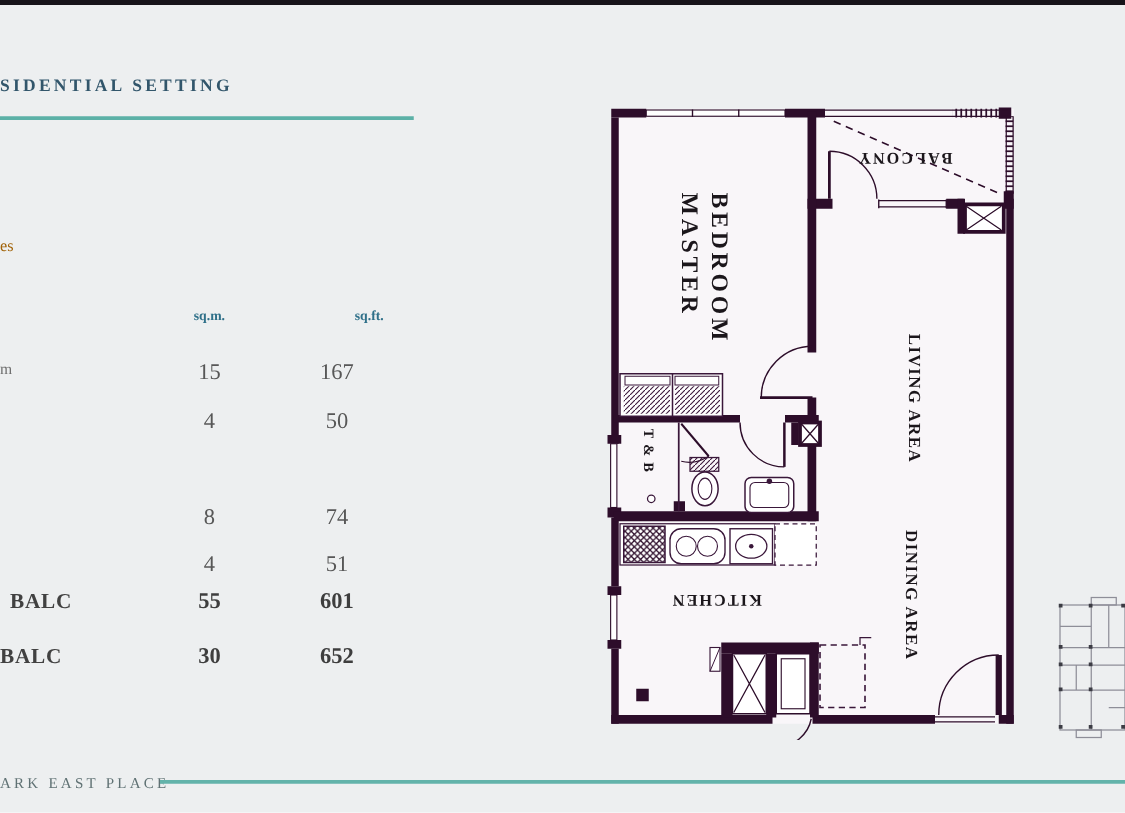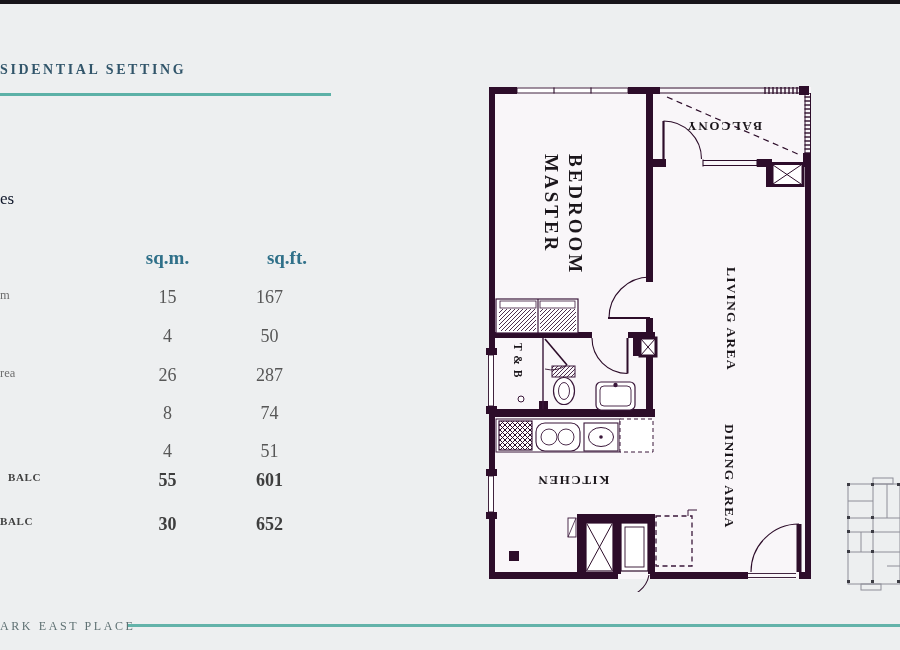--- a/index.html
+++ b/index.html
@@ -2,30 +2,30 @@
 <html><head>
 <meta charset="utf-8">
 <style>
   html,body{margin:0;padding:0;}
   .stage{position:relative;width:900px;height:650px;background:#edeff0;overflow:hidden;
          font-family:Liberation Serif, serif;padding-left:28px;}
   .abs{position:absolute;}
   .topbar{left:0;top:0;width:900px;height:4px;background:#17141a;}
   .title{left:0;top:62px;font-size:14px;font-weight:bold;letter-spacing:2.6px;color:#32566b;white-space:nowrap;}
   .title-rule{left:0;top:93px;width:331px;height:3px;background:#5cb1a7;}
-  .frag-es{left:0;top:189px;font-size:17px;color:#0f172a;}
+  .frag-es{left:0;top:189px;font-size:13px;color:#a16207;}
   
-  .thead{top:247px;font-size:19px;font-weight:bold;color:#2f7089;}
+  .thead{top:247px;font-size:11px;font-weight:bold;color:#2f7089;}
   .col-sqm{left:130px;width:75px;text-align:center;}
   .col-sqft{left:232px;width:75px;text-align:right;}
   .row{height:16px;}
   .cell{position:absolute;top:0;font-size:18px;color:#575757;text-align:center;}
   .rlabel{position:absolute;top:1px;left:0;font-size:12.5px;color:#6e6e6e;white-space:nowrap;}
   .row.em .cell{font-weight:bold;color:#3e3e3e;text-align:center;}
-  .row.em .rlabel{font-weight:bold;color:#414141;font-size:11px;letter-spacing:.6px;}
+  .row.em .rlabel{font-weight:bold;color:#414141;font-size:17px;letter-spacing:.6px;}
   
   .brand{left:0;top:619px;font-size:12px;letter-spacing:2.6px;color:#5f7173;white-space:nowrap;}
   .footer-rule{left:128px;top:624px;width:772px;height:3px;background:#63b3aa;}
   
   .plabel{color:#1b161b;font-weight:bold;white-space:pre-line;}
   .vert{writing-mode:vertical-lr;}
   .flip{transform:rotate(180deg);text-align:center;}
   .lbl-master{left:539px;top:154px;height:160px;font-size:19px;letter-spacing:3px;line-height:1.25;}
   .lbl-living{left:723px;top:267px;height:126px;font-size:13.5px;letter-spacing:1.2px;}
   .lbl-dining{left:721px;top:424px;height:126px;font-size:13.5px;letter-spacing:1.2px;}
@@ -51,25 +51,20 @@
   <div class="abs row" style="left:0;top:287px;width:320px">
     <span class="rlabel">m</span>
     <span class="cell col-sqm">15</span>
     <span class="cell col-sqft">167</span>
   </div>
   <div class="abs row" style="left:0;top:326px;width:320px">
     <span class="rlabel"></span>
     <span class="cell col-sqm">4</span>
     <span class="cell col-sqft">50</span>
   </div>
-  <div class="abs row" style="left:0;top:365px;width:320px">
-    <span class="rlabel">rea</span>
-    <span class="cell col-sqm">26</span>
-    <span class="cell col-sqft">287</span>
-  </div>
   <div class="abs row" style="left:0;top:403px;width:320px">
     <span class="rlabel"></span>
     <span class="cell col-sqm">8</span>
     <span class="cell col-sqft">74</span>
   </div>
   <div class="abs row" style="left:0;top:441px;width:320px">
     <span class="rlabel"></span>
     <span class="cell col-sqm">4</span>
     <span class="cell col-sqft">51</span>
   </div>

